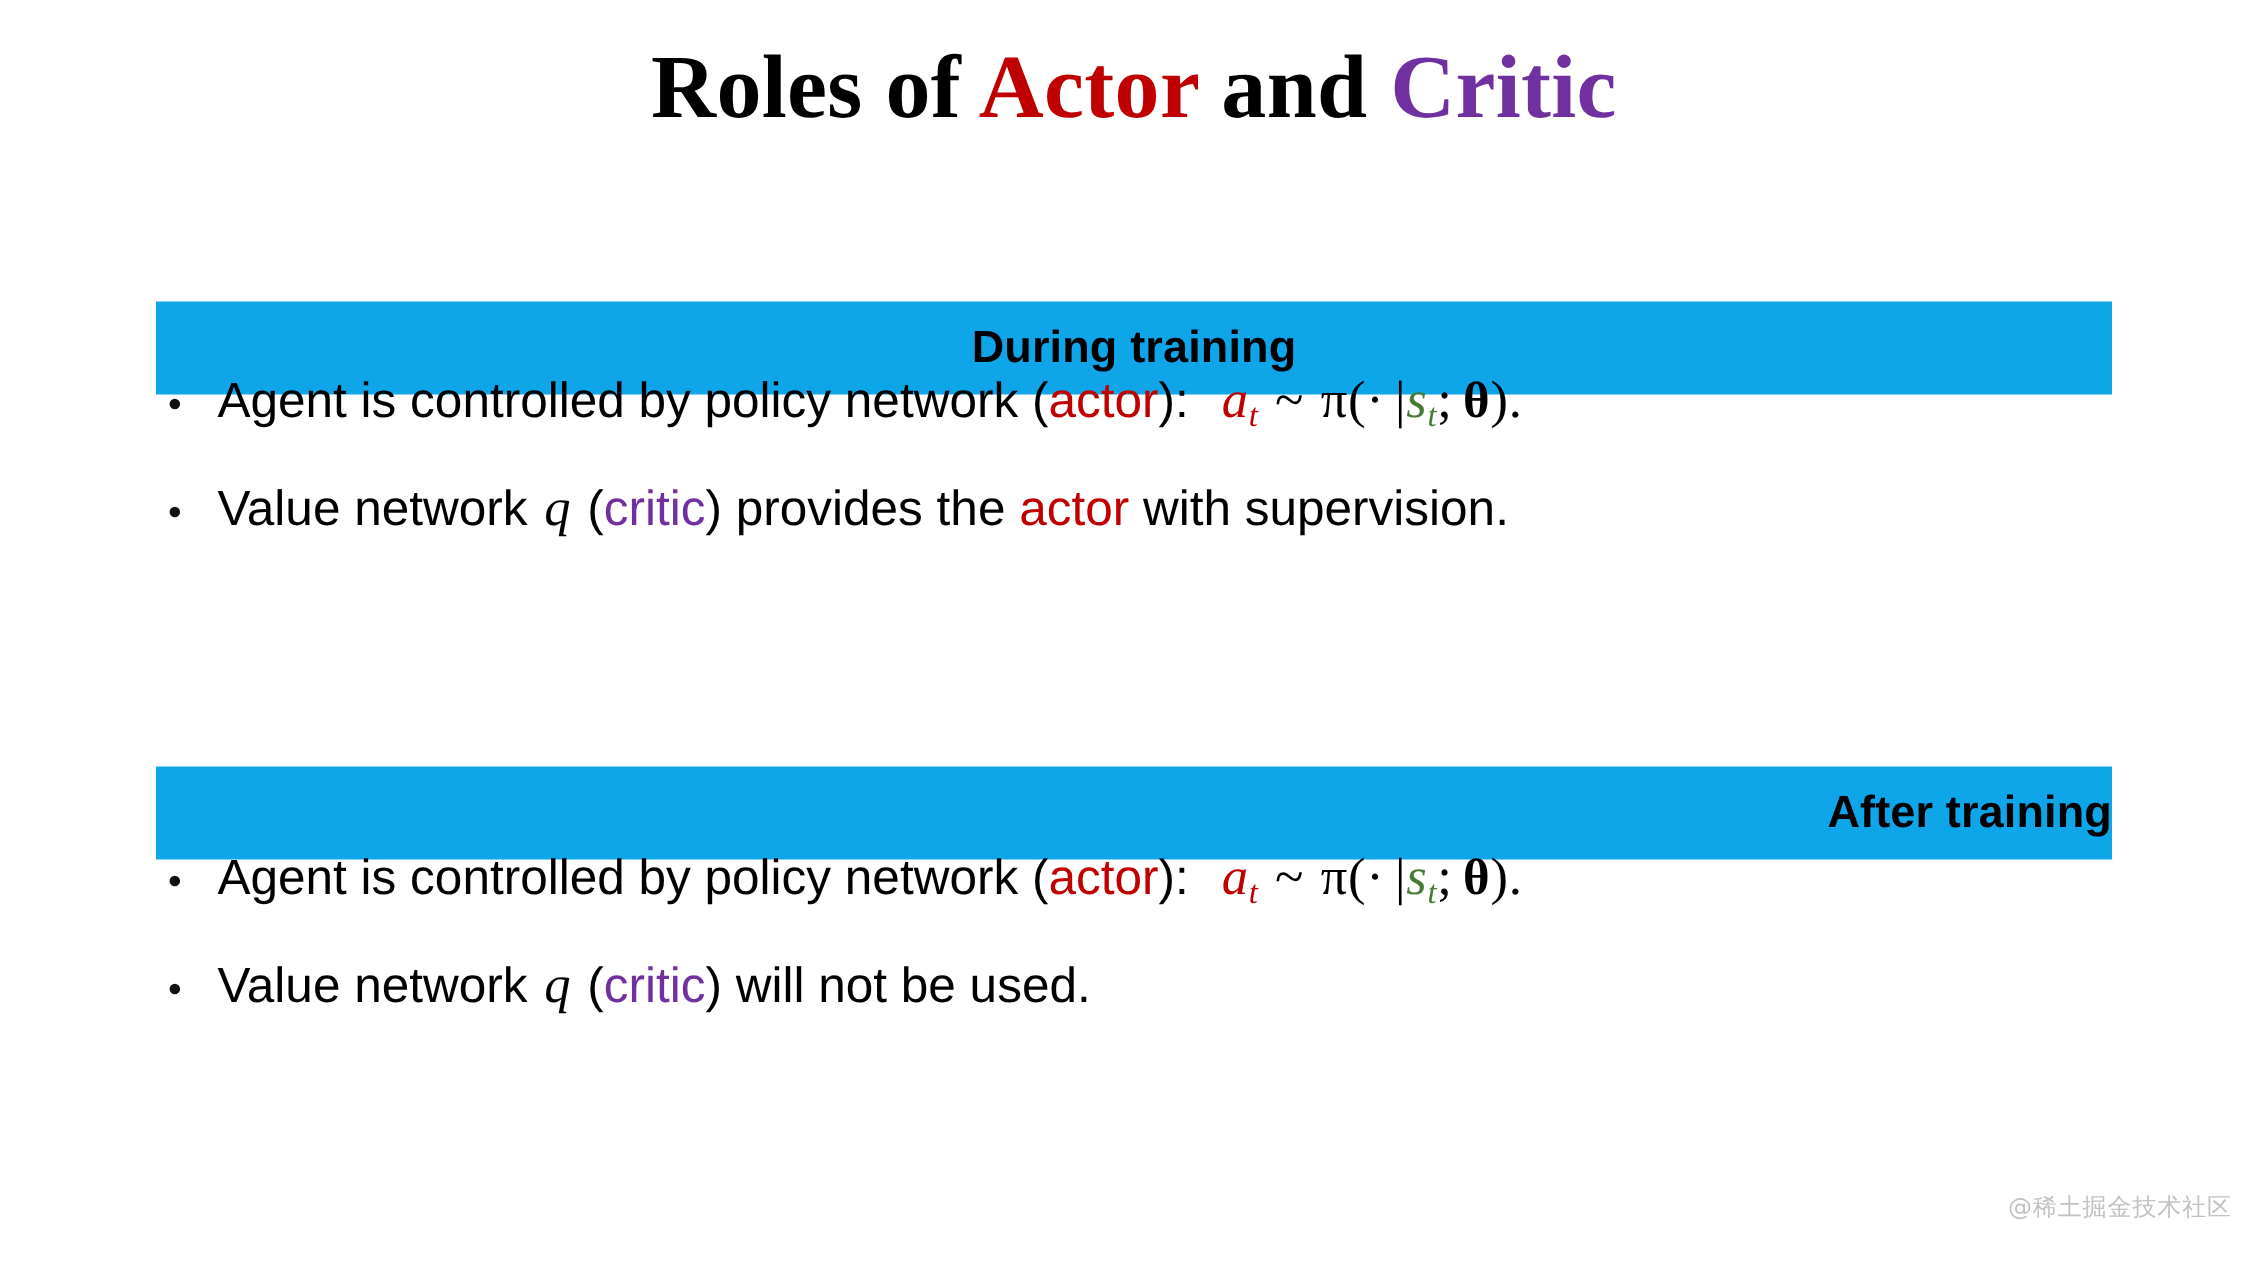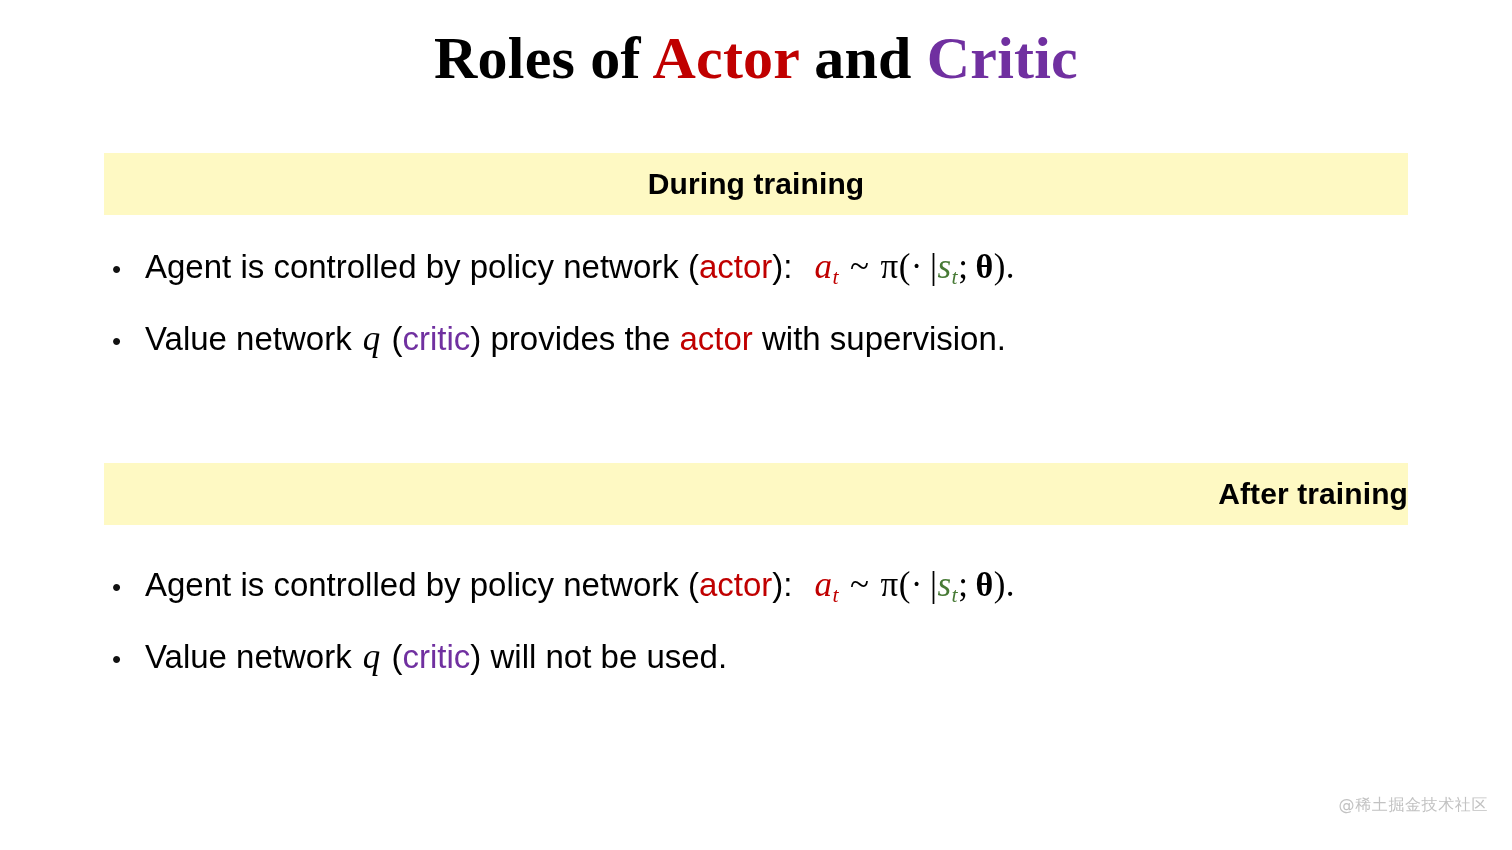--- a/index.html
+++ b/index.html
@@ -35,24 +35,25 @@
   .t-purple { color: #7030A0; }
   .t-green  { color: #477A35; }
   .t-black  { color: #000000; }
 
   
   .banner {
     position: absolute;
     left: 104px;
     width: 1304px;
     height: 62px;
-    background: #fef9c3;
+    background: #0ea5e9;
     display: flex;
     align-items: center;
     justify-content: center;
+    margin-top: 48px;
   }
   .banner-label {
     font-family: "Liberation Sans", sans-serif;
     font-weight: bold;
     font-size: 30px;
     color: #000000;
     letter-spacing: 0.1px;
   }
   #banner-during { top: 153px; }
   #banner-after  { top: 463px; justify-content: flex-end; }

